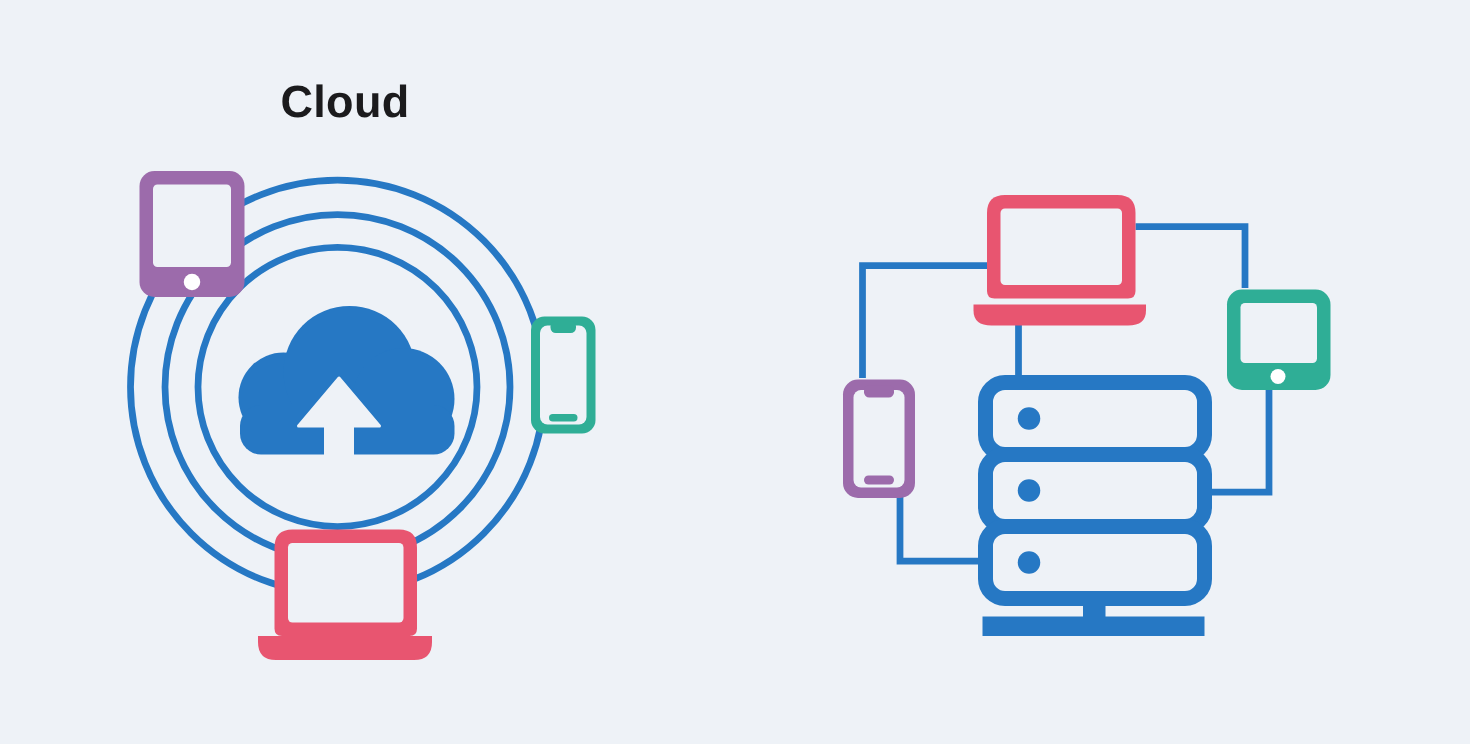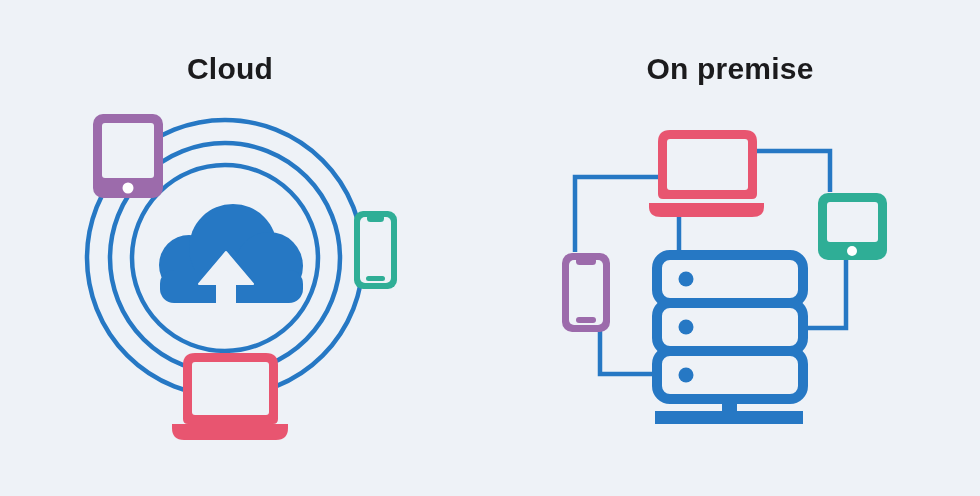--- a/index.html
+++ b/index.html
@@ -28,21 +28,20 @@
   .wire{fill:none;stroke:var(--blue,#2678c4);stroke-width:4.5;}
   .srv{fill:var(--bg,#eef2f7);stroke:var(--blue,#2678c4);stroke-width:10;}
   .arrow{fill:var(--bg,#eef2f7);stroke:var(--bg,#eef2f7);stroke-width:2;stroke-linejoin:round;}
 </style>
 </head>
 <body>
 
 <div class="stage">
 
   <div class="panel-title title-cloud">Cloud</div>
-  <div class="panel-title title-onprem">On premise</div>
 
   <svg width="980" height="496" viewBox="0 0 980 496">
 
     <g>
 
       <g>
         <circle class="ring" cx="225" cy="258" r="93"></circle>
         <circle class="ring" cx="225" cy="258" r="115"></circle>
         <circle class="ring" cx="225" cy="258" r="138"></circle>
       </g>

